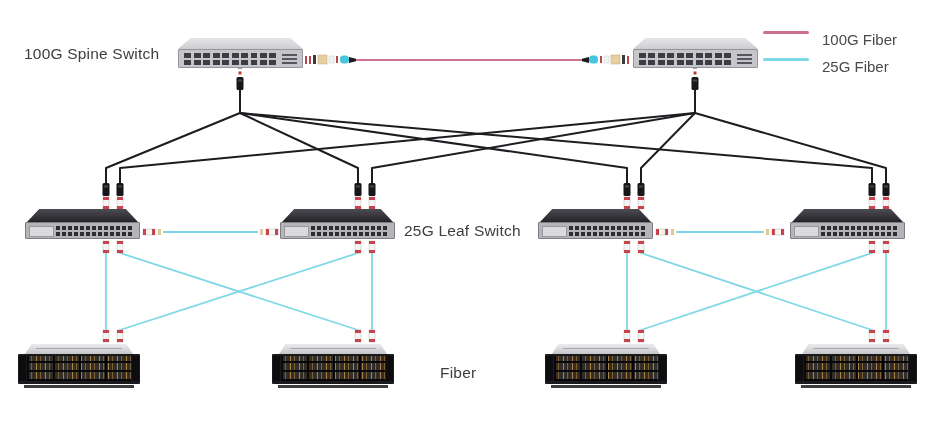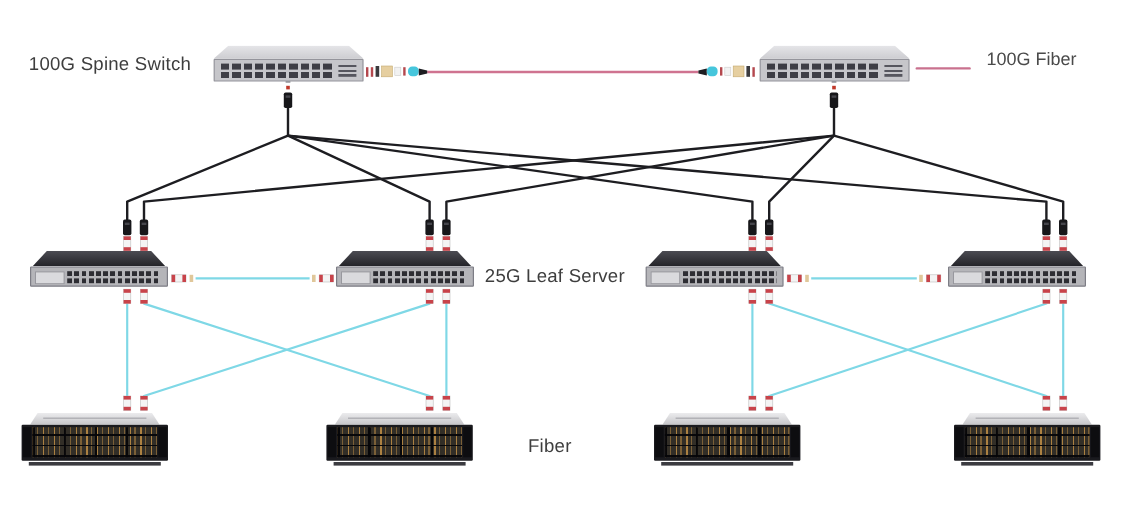--- a/index.html
+++ b/index.html
@@ -47,21 +47,21 @@
       repeating-linear-gradient(0deg,rgba(5,5,8,.95) 0 1.5px,rgba(0,0,0,0) 1.5px 9px),
       repeating-linear-gradient(90deg,rgba(5,5,8,.95) 0 2px,rgba(0,0,0,0) 2px 26px),
       repeating-linear-gradient(90deg,rgba(212,156,74,.75) 0 1px,rgba(0,0,0,0) 1px 4px,rgba(212,156,74,.45) 4px 5px,rgba(0,0,0,0) 5px 9px),
       #322e27;}
   .server .rail{position:absolute;top:2px;bottom:3px;width:7px;background:#0d0d10;}
   .server .rail.l{left:1px}.server .rail.r{right:1px}
   .server .base{position:absolute;left:6px;right:6px;bottom:2px;height:3px;background:#3b3b40;}
 
   
   .legend{position:absolute;left:763px;top:31px;}
-  .legend-row{display:flex;align-items:flex-end;height:27px;}
+  .legend-row{display:flex;align-items:flex-start;height:27px;}
   .legend-swatch{width:46px;border-radius:2px;margin-right:13px;flex:0 0 auto;}
   .sw-pink{height:2.5px;background:#c9718e;}
   .sw-black{height:3px;background:#202024;}
   .sw-cyan{height:2.5px;background:#7fd8e6;}
   .legend-label{font-size:15px;color:#4a4a4a;white-space:nowrap;}
 </style>
 </head>
 <body>
 
 <div id="stage">
@@ -275,23 +275,27 @@
       <div class="topline"></div>
     <div class="front">
       <div class="bays"></div>
       <div class="rail l"></div>
       <div class="rail r"></div>
     </div>
     <div class="base"></div>
   </div>
 
   <div class="lbl" style="left:24px;top:45px">100G Spine Switch</div>
-  <div class="lbl" style="left:404px;top:222px">25G Leaf Server</div>
+  <div class="lbl" style="left:404px;top:222px">25G Leaf Switch</div>
   <div class="lbl" style="left:440px;top:364px">Fiber</div>
 
   <div class="legend">
     <div class="legend-row">
       <span class="legend-swatch sw-pink"></span>
       <span class="legend-label">100G Fiber</span>
     </div>
+    <div class="legend-row">
+      <span class="legend-swatch sw-cyan"></span>
+      <span class="legend-label">25G Fiber</span>
+    </div>
   </div>
 
 </div>
 
 </body></html>

